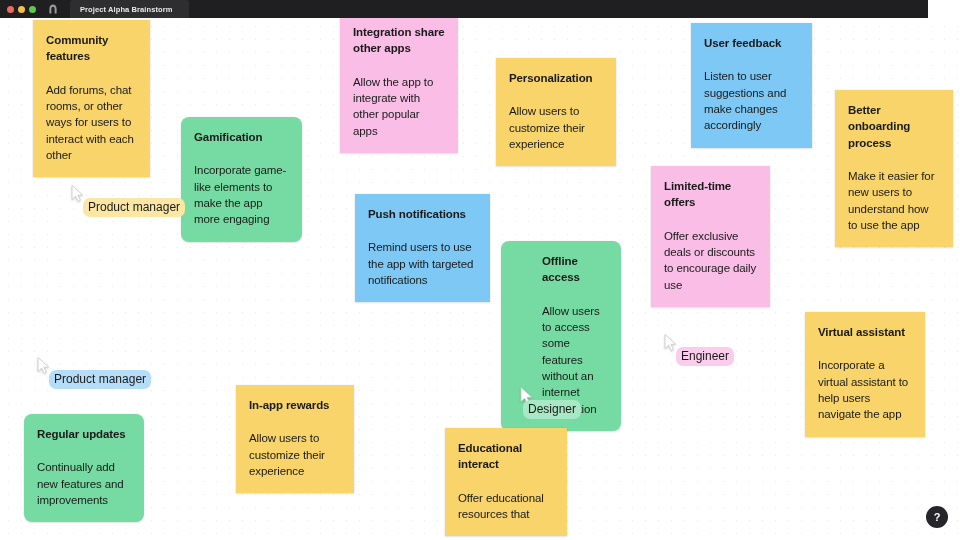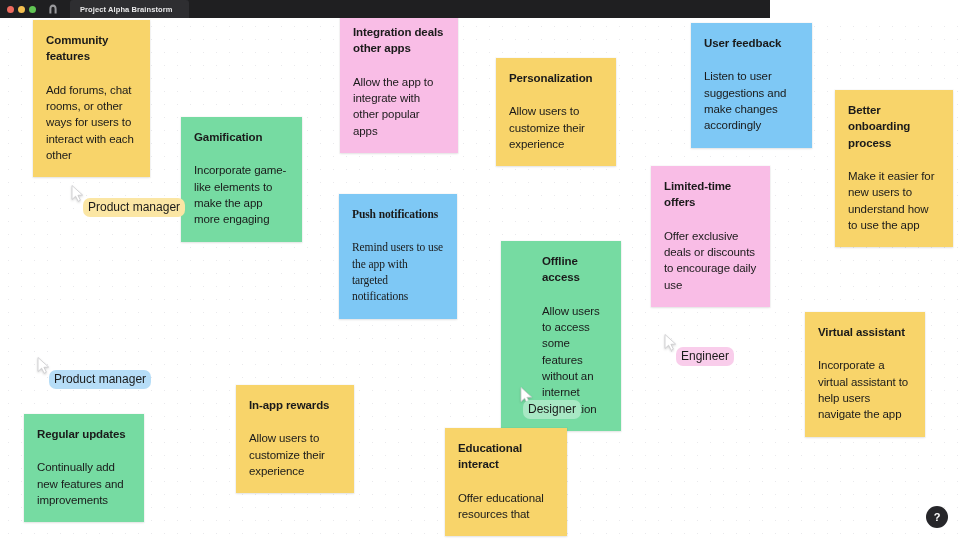--- a/index.html
+++ b/index.html
@@ -6,21 +6,21 @@
   html, body {
     width: 960px; height: 540px;
     overflow: hidden;
     font-family: "Liberation Sans", sans-serif;
     background: #ffffff;
   }
 
   
   .titlebar {
     position: absolute; top: 0; left: 0;
-    width: 770px; height: 18px;
+    width: 928px; height: 18px;
     background: #1f1f21;
     display: flex; align-items: center;
     z-index: 50;
   }
   .traffic { display: flex; align-items: center; gap: 4px; margin-left: 7px; }
   .dot { width: 7px; height: 7px; border-radius: 50%; }
   .dot.red    { background: #ed6a5e; }
   .dot.yellow { background: #f4bf4f; }
   .dot.green  { background: #61c554; }
   .app-glyph {
@@ -67,21 +67,21 @@
     letter-spacing: -0.1px;
     margin-bottom: 17px;
   }
   .note .body {
     font-size: 11.5px;
     letter-spacing: -0.1px;
   }
 
   .c-yellow { background: #f8d46a; }
   .c-blue   { background: #7ec8f5; }
-  .c-green  { background: #76dba2; }
+  .c-green  { background: #76dba2; border-radius: 8px; }
   .c-pink   { background: #f9bde6; }
 
   
   .cursor { position: absolute; z-index: 30; }
   .cursor svg { display: block; filter: drop-shadow(0 1px 1px rgba(0,0,0,.18)); }
   .cursor .label {
     position: absolute;
     left: 12px; top: 13px;
     font-size: 12px;
     padding: 2px 5px 2.5px 5px;
@@ -133,25 +133,25 @@
     <div class="title">Community features</div>
     <div class="body">Add forums, chat rooms, or other ways for users to interact with each other</div>
   </div>
 
   <div class="note c-green" style="left:181px;top:99px;width:121px;">
     <div class="title">Gamification</div>
     <div class="body">Incorporate game-like elements to make the app more engaging</div>
   </div>
 
   <div class="note c-pink" style="left:340px;top:-6px;width:118px;">
-    <div class="title">Integration deals other apps</div>
+    <div class="title">Integration share other apps</div>
     <div class="body">Allow the app to integrate with other popular apps</div>
   </div>
 
-  <div class="note c-blue" style="left:339px;top:176px;width:118px;font-family:Liberation Serif, serif;">
+  <div class="note c-blue" style="left:355px;top:176px;width:135px;">
     <div class="title">Push notifications</div>
     <div class="body">Remind users to use the app with targeted notifications</div>
   </div>
 
   <div class="note c-yellow" style="left:496px;top:40px;width:120px;">
     <div class="title">Personalization</div>
     <div class="body">Allow users to customize their experience</div>
   </div>
 
   <div class="note c-green" style="left:501px;top:223px;width:120px;padding-left:41px;">

